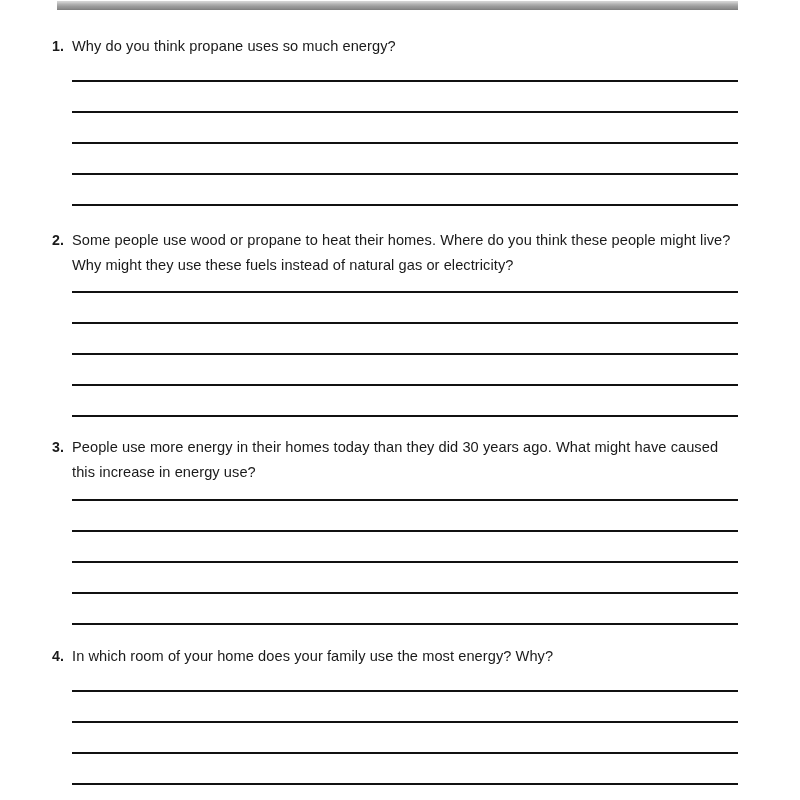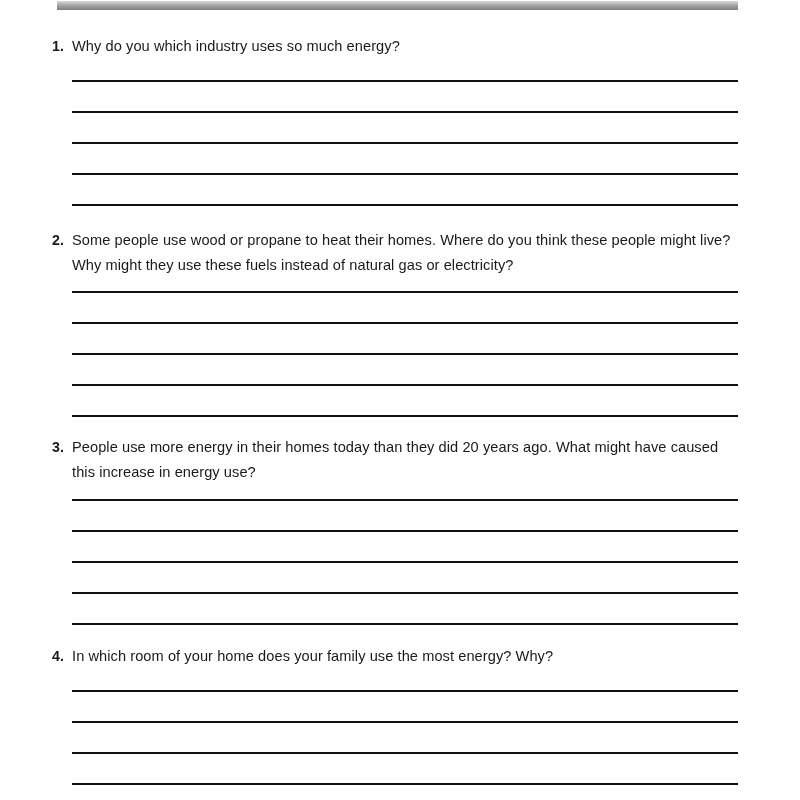--- a/index.html
+++ b/index.html
@@ -106,21 +106,21 @@
 
 <div class="page">
 
   <div class="header-rule"></div>
 
   <div class="questions">
 
     <div class="question-block">
       <div class="question-row">
         <span class="q-number">1.</span>
-        <span class="q-text">Why do you which industry uses so much energy?</span>
+        <span class="q-text">Why do you think propane uses so much energy?</span>
       </div>
       <div class="gap-q1-lines"></div>
       <div class="answer-lines">
         <div class="answer-line"></div>
         <div class="answer-line"></div>
         <div class="answer-line"></div>
         <div class="answer-line"></div>
         <div class="answer-line"></div>
       </div>
     </div>
@@ -140,21 +140,21 @@
         <div class="answer-line"></div>
         <div class="answer-line"></div>
       </div>
     </div>
 
     <div class="gap-after-q2"></div>
 
     <div class="question-block">
       <div class="question-row">
         <span class="q-number">3.</span>
-        <span class="q-text">People use more energy in their homes today than they did 20 years ago. What might have caused this increase in energy use?</span>
+        <span class="q-text">People use more energy in their homes today than they did 30 years ago. What might have caused this increase in energy use?</span>
       </div>
       <div class="gap-q3-lines"></div>
       <div class="answer-lines">
         <div class="answer-line"></div>
         <div class="answer-line"></div>
         <div class="answer-line"></div>
         <div class="answer-line"></div>
         <div class="answer-line"></div>
       </div>
     </div>

